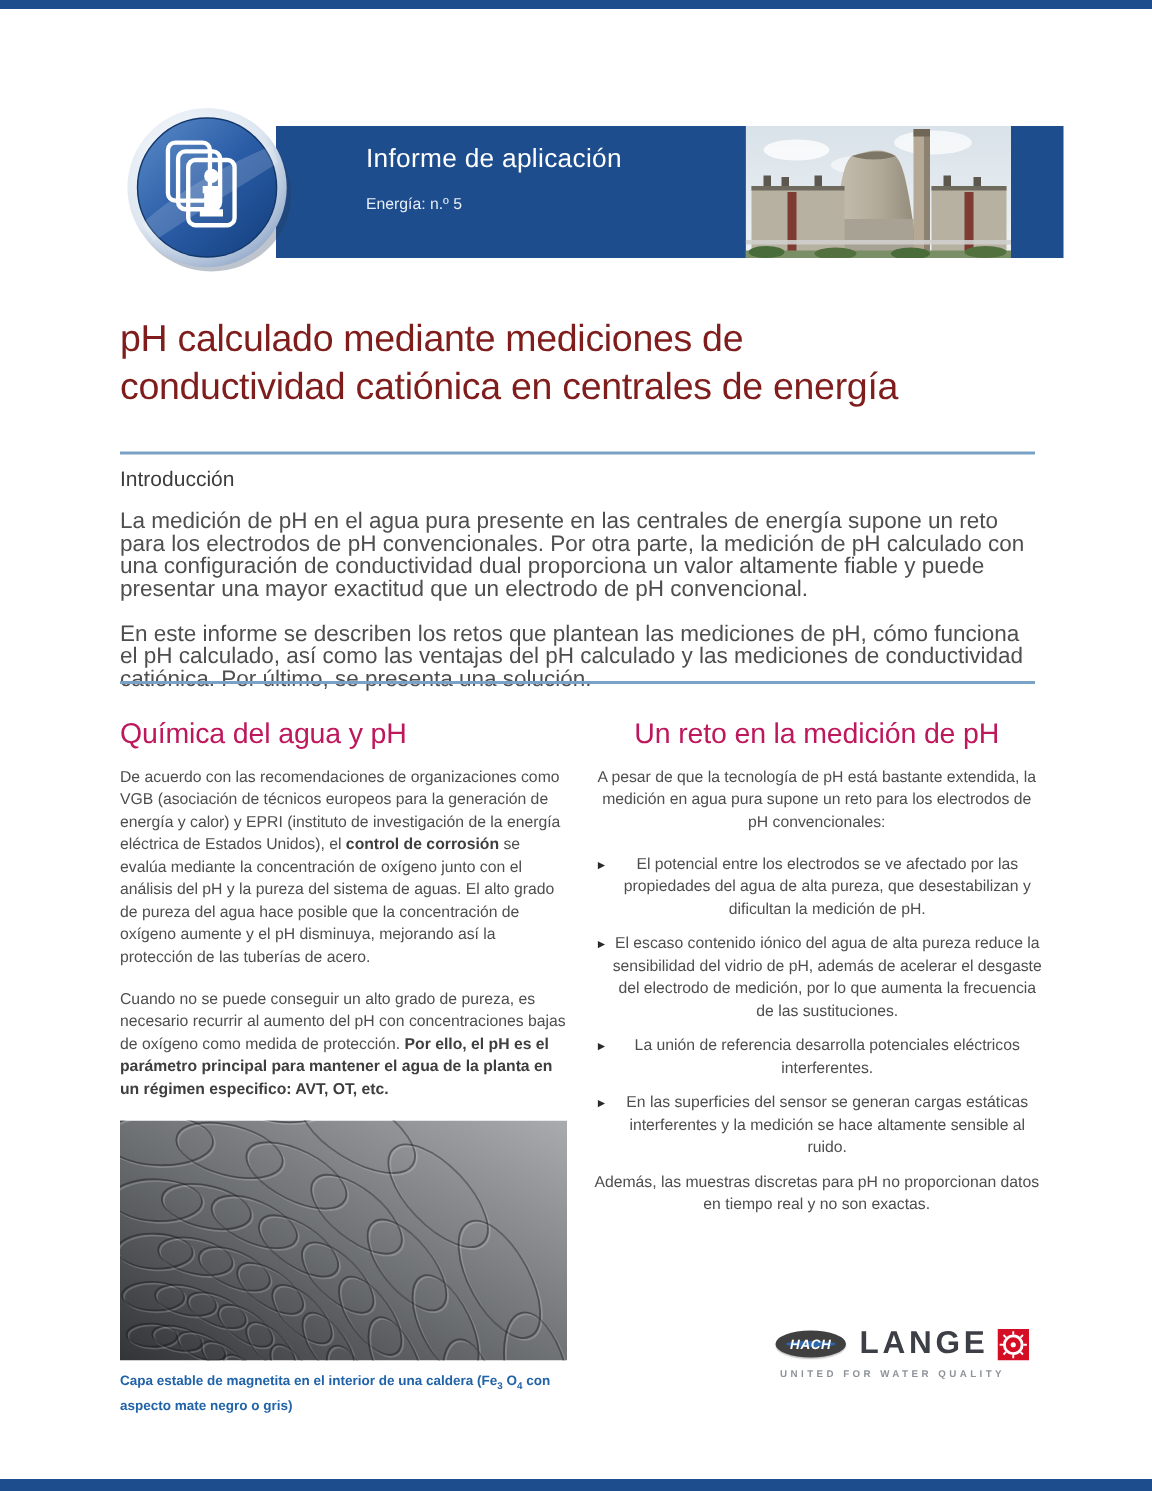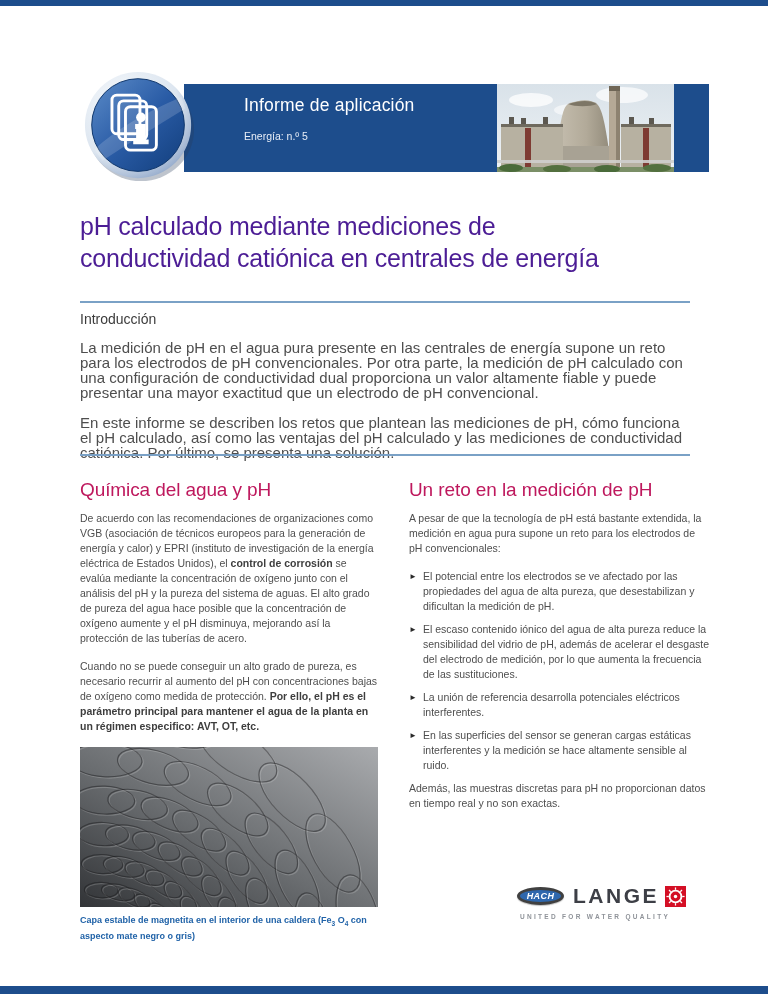--- a/index.html
+++ b/index.html
@@ -17,33 +17,33 @@
   .band { position:absolute; left:184px; top:84px; width:525px; height:88px; background:#1d4d8c; }
   .band-title { position:absolute; left:60px; top:11px; font-size:17.5px; font-weight:normal; color:#ffffff; letter-spacing:0.2px; }
   .band-subtitle { position:absolute; left:60px; top:46px; font-size:10.5px; color:#e8eef7; }
   .band-photo { position:absolute; top:0; right:35px; width:177px; height:88px; overflow:hidden; }
   .icon-badge { position:absolute; left:83px; top:70px; width:112px; height:112px; }
 
   
   .page-title {
     position:absolute; left:80px; top:210px; width:622px;
     font-size:25px; line-height:32px; font-weight:normal;
-    color:#4c1d95; letter-spacing:-0.2px;
+    color:#7f1d1d; letter-spacing:-0.2px;
   }
   .rule { position:absolute; left:80px; width:610px; height:2px; background:#7aa1c6; }
   .rule.r1 { top:301px; }
   .rule.r2 { top:454px; }
   .intro-heading { position:absolute; left:80px; top:311px; font-size:14px; font-weight:normal; color:#3c3c3c; }
   .intro-body { position:absolute; left:80px; top:340px; width:612px; }
   .intro-body p { font-size:15px; line-height:15px; color:#4e4e4e; margin-bottom:15px; }
 
   
   .col { position:absolute; top:479px; }
   .col-left  { left:80px;  width:298px; }
-  .col-right { left:409px; width:301px; }
+  .col-right { left:394px; width:301px;text-align:center; }
   .col h3 { font-size:19px; font-weight:normal; color:#be185d; margin-bottom:10px; letter-spacing:-0.1px; }
   .col p { font-size:10.5px; line-height:15px; color:#4e4e4e; margin-bottom:13px; }
   .col strong { font-weight:bold; color:#3e3e3e; }
 
   .magnetite-figure { margin-top:5px; }
   .magnetite-figure svg { display:block; }
   .figure-caption {
     margin-top:7px; font-size:9px; line-height:12px; font-weight:bold; color:#2163a8; width:298px;
   }
   .figure-caption sub { font-size:6.5px; }
@@ -51,21 +51,21 @@
   .bullet-list { margin:2px 0 7px 0; }
   .bullet { display:flex; margin-bottom:8px; }
   .bullet-marker { flex:none; width:14px; font-size:8px; line-height:15px; color:#2a2a2a; }
   .bullet-text { font-size:10.5px; line-height:15px; color:#4e4e4e; }
 
   
   .logo { position:absolute; left:517px; top:884px; width:176px; }
   .logo-row { display:flex; align-items:center; }
   .hach-ellipse {
     width:47px; height:18px; background:#2e67ad;
-    border:3px solid #404040; border-radius:50%;
+    border:7px solid #404040; border-radius:50%;
     display:flex; align-items:center; justify-content:center;
     color:#ffffff; font-size:9px; font-weight:bold; font-style:italic; letter-spacing:0.4px;
     box-shadow:0 1px 1px rgba(0,0,0,0.25);
   }
   .lange-word { margin-left:9px; font-size:21px; font-weight:bold; letter-spacing:2.5px; color:#3d3f46; }
   .red-square { margin-left:6px; width:21px; height:21px; }
   .tagline { margin-top:5px; margin-left:3px; font-size:6.5px; font-weight:bold; letter-spacing:2.3px; color:#8f9399; white-space:nowrap; }
 </style>
 </head>
 <body>

